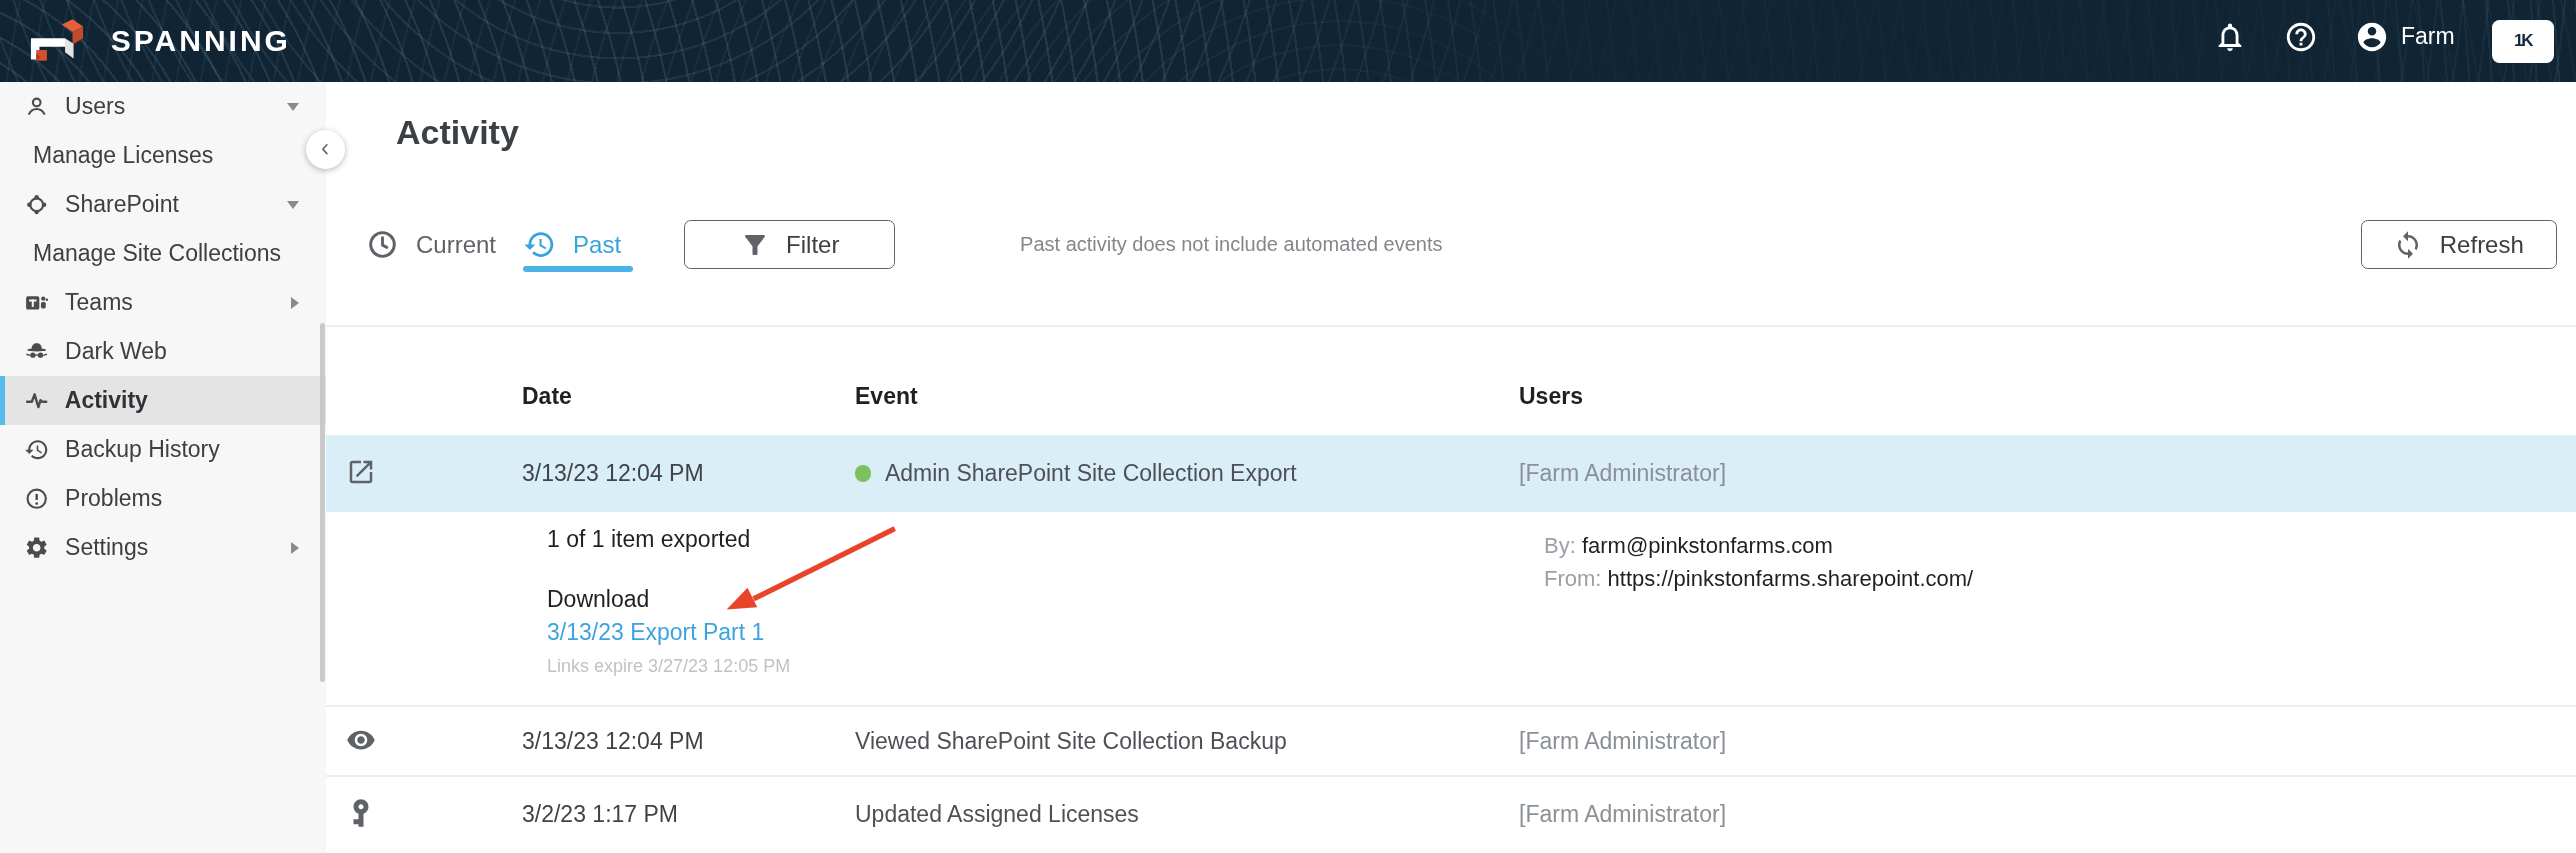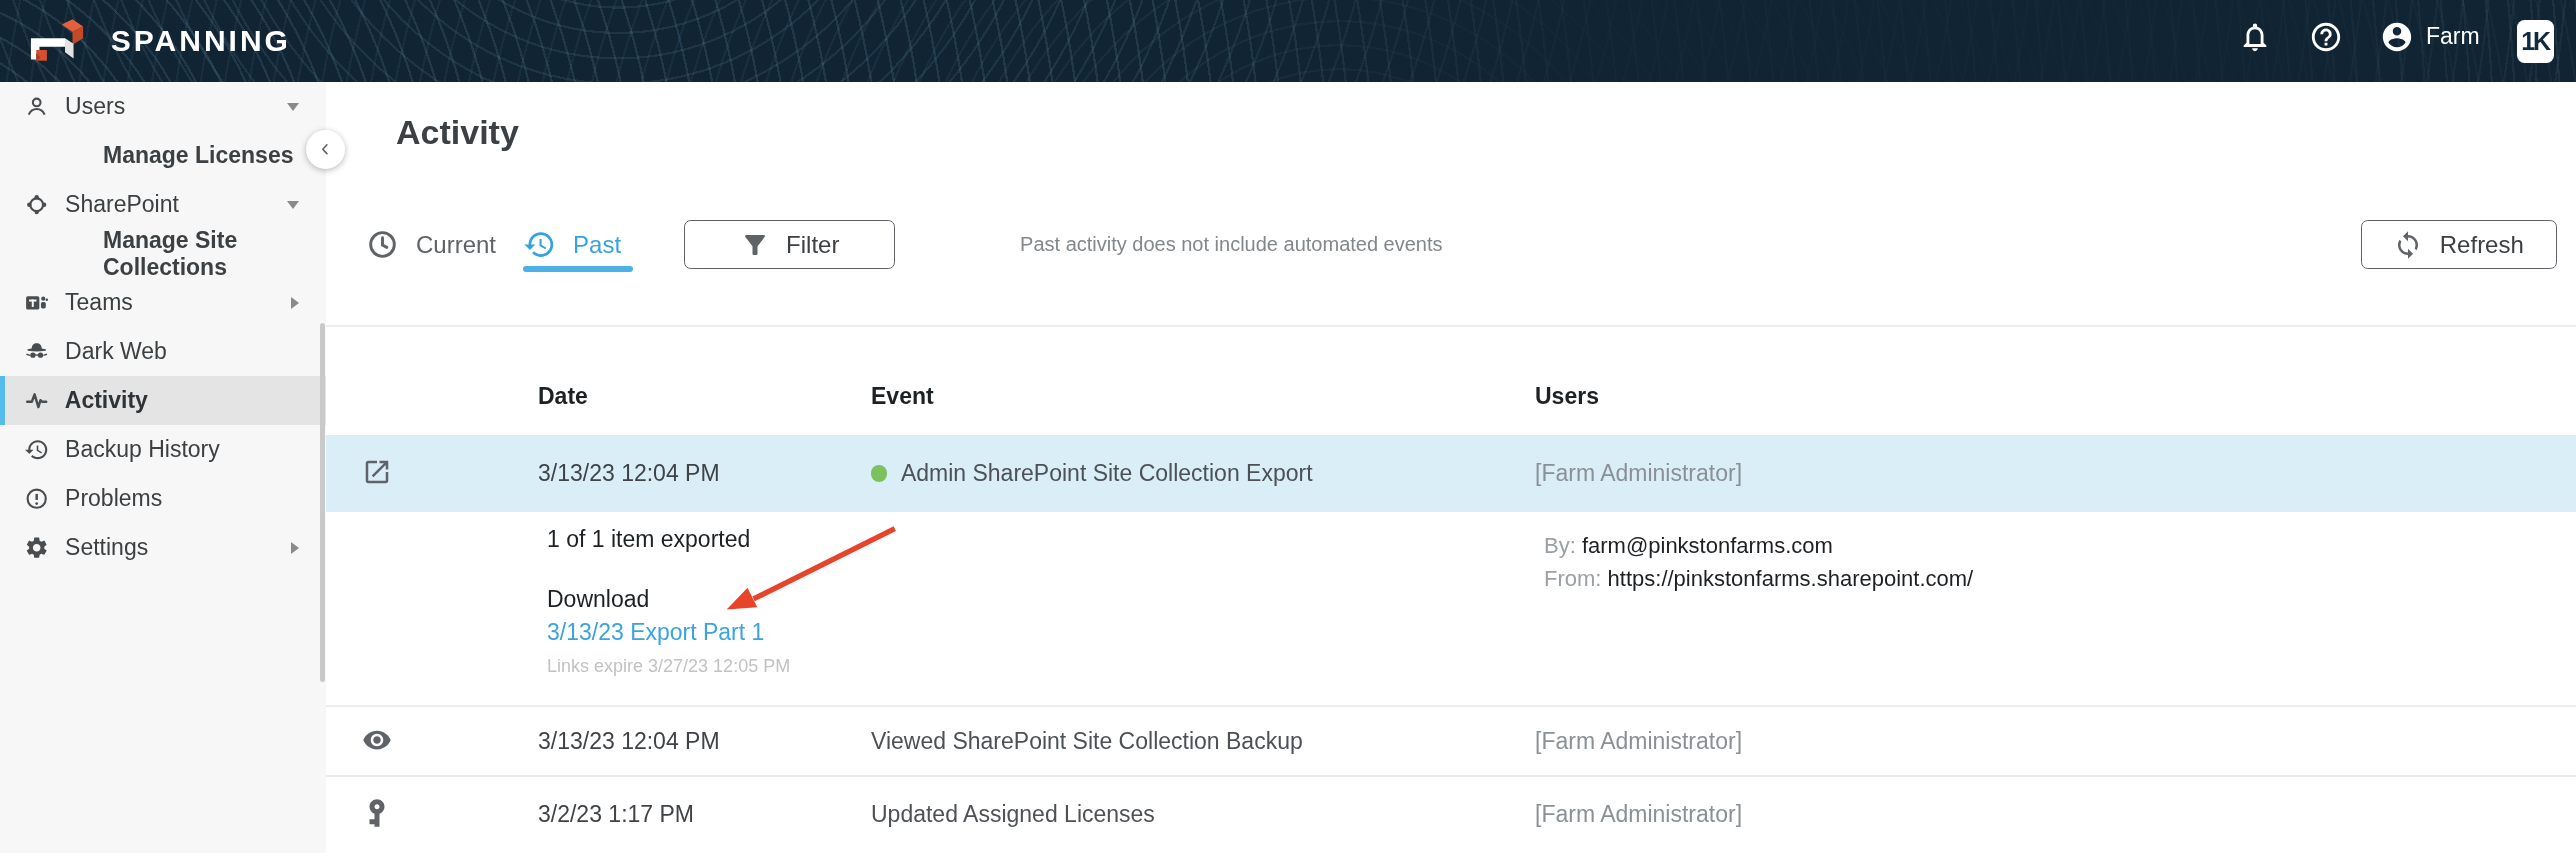--- a/index.html
+++ b/index.html
@@ -23,36 +23,36 @@
     position: absolute; inset: 0; pointer-events: none;
     background: linear-gradient(90deg, rgba(17,36,51,0) 45%, rgba(17,36,51,0.85) 62%, rgba(17,36,51,0.85) 88%, rgba(17,36,51,0.3) 100%);
   }
   .brand { position: relative; display: flex; align-items: center; gap: 19.4px; z-index: 2; }
   .brand-name { color: #fff; font-size: 30px; font-weight: 600; letter-spacing: 3px; }
   .header-right { position: relative; z-index: 2; margin-left: auto; display: flex; align-items: flex-start; gap: 37px; }
   .hicon { width: 34px; height: 34px; color: #fff; cursor: pointer; }
   .account { display: flex; align-items: center; gap: 12px; cursor: pointer; }
   .account-label { color: #fff; font-size: 23px; }
   .kaseya-tile {
-    width: 37px; height: 43px; background: #fff; border-radius: 7.5px;
+    width: 62px; height: 43px; background: #fff; border-radius: 7.5px;
     display: flex; align-items: center; justify-content: center;
-    color: #13293c; font-size: 25px; font-weight: 800; letter-spacing: -2.2px; cursor: pointer;
+    color: #13293c; font-size: 17px; font-weight: 800; letter-spacing: -2.2px; cursor: pointer;
   }
 
   
   .sidebar {
     position: absolute; top: 82px; left: 0; width: 326px; height: 771px;
     background: #f7f7f7;
   }
   .si {
     height: 49px; display: flex; align-items: center; padding-left: 24px;
     font-size: 23px; color: #3c4043; cursor: pointer; position: relative;
   }
   .si .ic { width: 25.4px; height: 25.4px; flex: 0 0 25.4px; color: #4a4d50; margin-right: 15.7px; }
-  .si.child { padding-left: 103px; font-weight: bold; }
+  .si.child { padding-left: 33px; }
   .si.selected {
     background: #e4e4e4; font-weight: bold; color: #2f3337;
     border-left: 5.2px solid #55bbeb; padding-left: 18.7px;
   }
   .caret-d { width: 0; height: 0; margin-left: auto; margin-right: 27px;
     border-left: 6.7px solid transparent; border-right: 6.7px solid transparent; border-top: 8.2px solid #8a8a8a; }
   .caret-r { width: 0; height: 0; margin-left: auto; margin-right: 27px;
     border-top: 6.7px solid transparent; border-bottom: 6.7px solid transparent; border-left: 8.2px solid #8a8a8a; }
   .sidebar-scrollbar { position: absolute; left: 320px; top: 241px; width: 5.2px; height: 359px; background: #c9c9c9; border-radius: 3px; }
   .collapse-btn {
@@ -81,21 +81,21 @@
   .btn .bic { width: 30px; height: 30px; color: #5f6368; }
   .filter-btn { width: 211px; margin-left: 63px; }
   .refresh-btn { width: 196px; margin-left: auto; }
   .note { font-size: 20px; color: #82878c; margin-left: 125px; }
 
   .hr { position: absolute; left: 0; right: 0; height: 1.5px; background: #ededed; }
   .hr-top { top: 243px; }
   .hr-r2 { top: 623px; }
   .hr-r3 { top: 693px; }
 
-  .tgrid { position: absolute; left: 0; right: 0; display: grid; grid-template-columns: 176px 333px 664px auto; padding-left: 36px; align-items: center; }
+  .tgrid { position: absolute; left: 0; right: 0; display: grid; grid-template-columns: 176px 333px 664px auto; padding-left: 20px; align-items: center; }
   .thead { top: 293px; height: 42px; font-size: 23px; font-weight: 700; color: #1d2124; }
   .row1 { top: 353px; height: 77px; background: #daeef8; }
   .row2 { top: 625px; height: 68px; }
   .row3 { top: 694px; height: 77px; }
   .cell-date { font-size: 23px; color: #3f4347; }
   .cell-event { font-size: 23px; color: #4d5156; display: flex; align-items: center; gap: 13.5px; }
   .cell-users { font-size: 23px; color: #8a9095; }
   .row-icon { width: 30px; height: 30px; color: #5f6368; }
   .dot { width: 16.4px; height: 16.4px; border-radius: 50%; background: #7cc15e; flex: 0 0 16.4px; }
 

